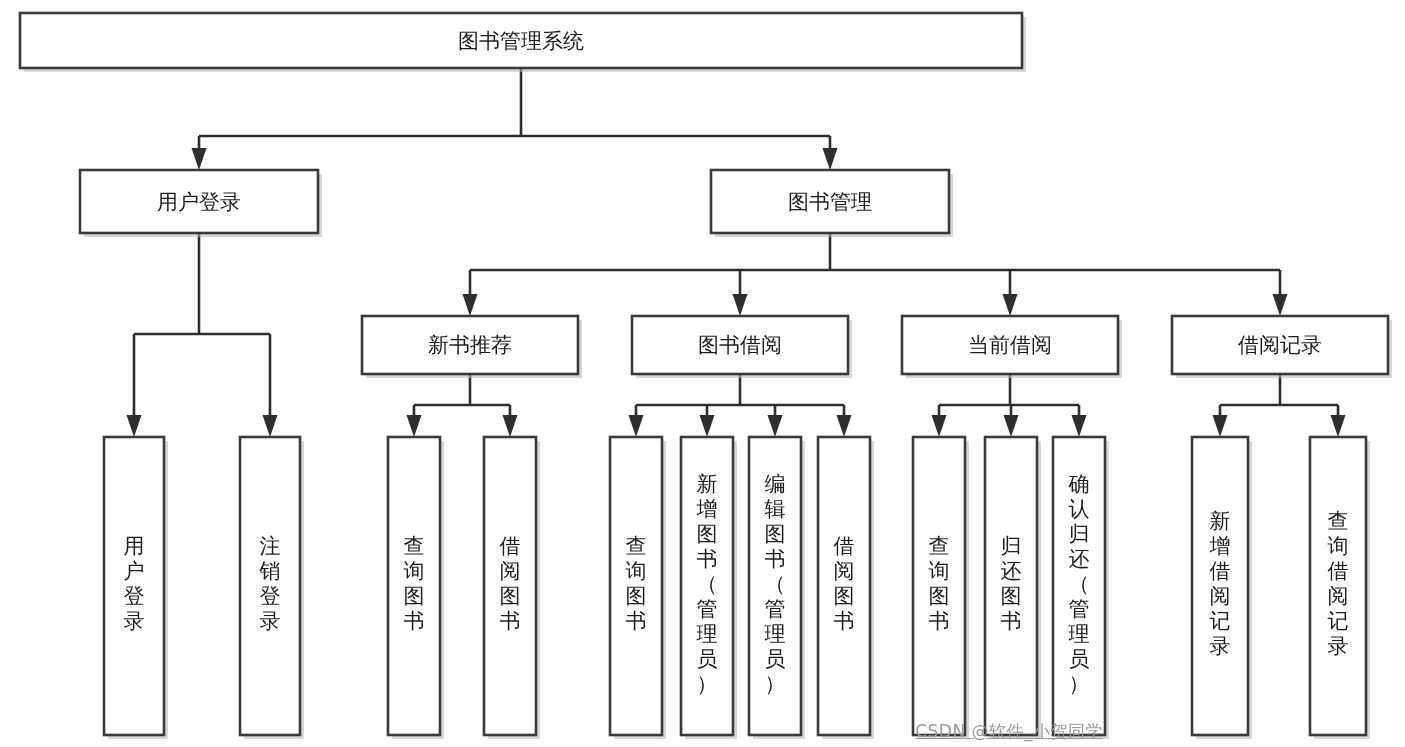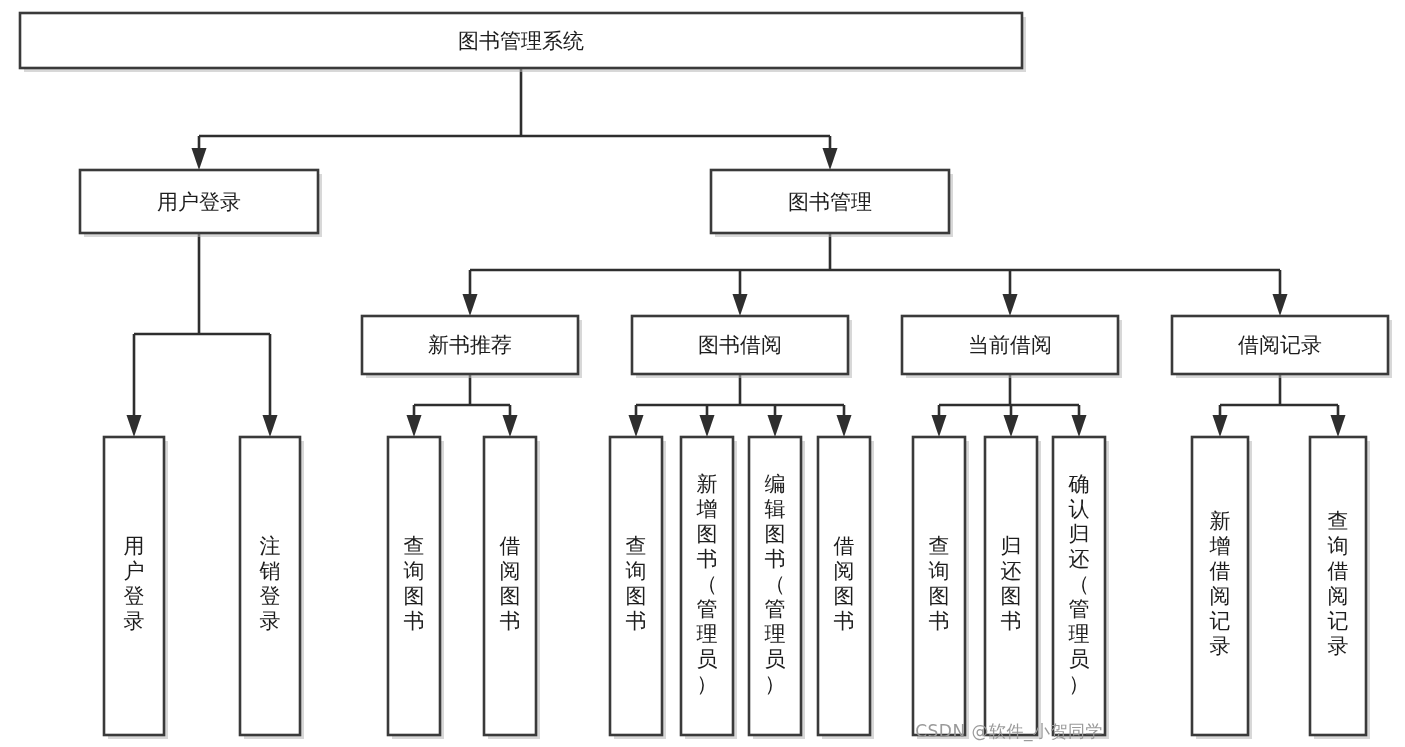--- a/index.html
+++ b/index.html
@@ -61,20 +61,21 @@
   .watermark {
     position: absolute;
     right: 8px;
     bottom: 4px;
     font-family: "DejaVu Sans", "Liberation Sans", sans-serif;
     font-size: 17px;
     color: #9a9a9a;
     letter-spacing: 0.5px;
     white-space: nowrap;
     user-select: none;
+    text-decoration: underline;
   }
 </style>
 </head>
 <body>
 
 <div id="diagram-root">
   <svg class="diagram" id="diagram-svg" viewBox="0 0 1405 747">
     <g id="layer-connectors">
         <g>
           <path class="connector" d="M 521 68 L 521 136"></path>

